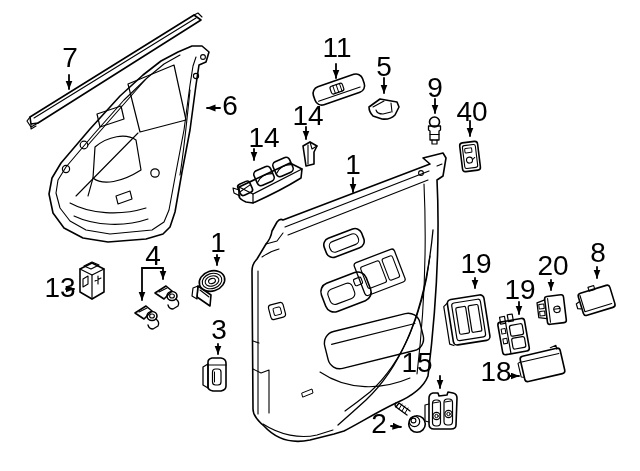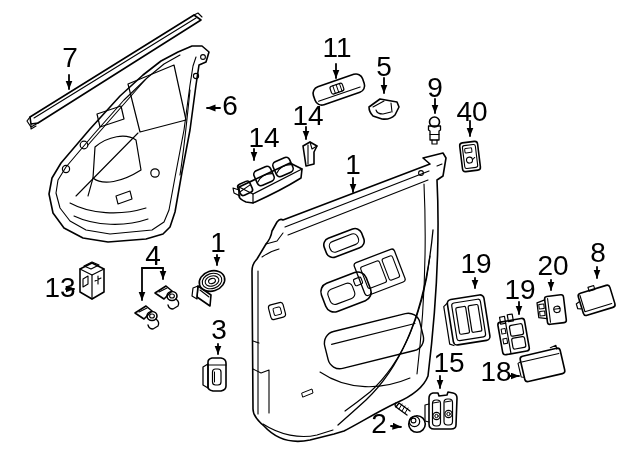--- a/index.html
+++ b/index.html
@@ -288,19 +288,19 @@
   <div class="callout" style="left:384px;top:53px">5</div>
   <div class="callout" style="left:230px;top:92px">6</div>
   <div class="callout" style="left:70px;top:44px">7</div>
   <div class="callout" style="left:598px;top:239px">8</div>
   <div class="callout" style="left:435px;top:74px">9</div>
   <div class="callout" style="left:496px;top:358px">18</div>
   <div class="callout" style="left:337px;top:34px">11</div>
   <div class="callout" style="left:308px;top:102px">14</div>
   <div class="callout" style="left:60px;top:274px">13</div>
   <div class="callout" style="left:264px;top:124px">14</div>
-  <div class="callout" style="left:449px;top:349px">15</div>
+  <div class="callout" style="left:417px;top:349px">15</div>
   <div class="callout" style="left:218px;top:229px">1</div>
   <div class="callout" style="left:520px;top:276px">19</div>
   <div class="callout" style="left:553px;top:252px">20</div>
   <div class="callout" style="left:476px;top:250px">19</div>
   <div class="callout" style="left:472px;top:98px">40</div>
 </div>
 
 </body></html>

